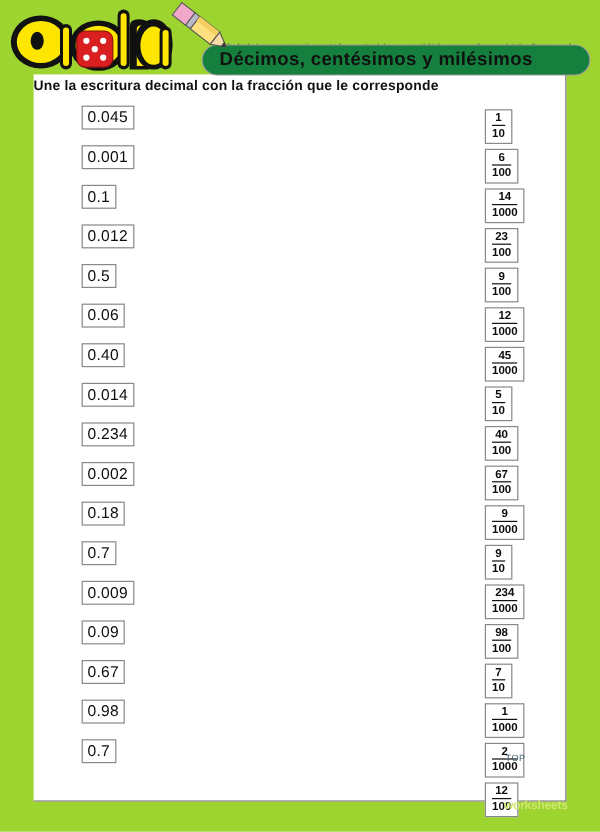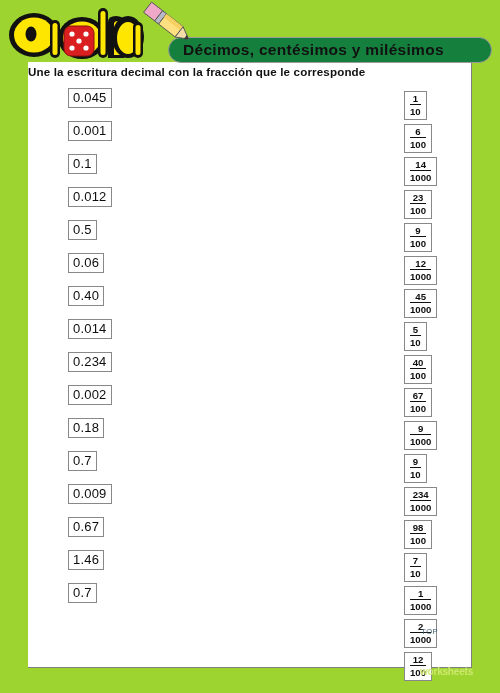--- a/index.html
+++ b/index.html
@@ -253,22 +253,23 @@
         <div class="dec-row"><div class="dec-box">0.012</div></div>
         <div class="dec-row"><div class="dec-box">0.5</div></div>
         <div class="dec-row"><div class="dec-box">0.06</div></div>
         <div class="dec-row"><div class="dec-box">0.40</div></div>
         <div class="dec-row"><div class="dec-box">0.014</div></div>
         <div class="dec-row"><div class="dec-box">0.234</div></div>
         <div class="dec-row"><div class="dec-box">0.002</div></div>
         <div class="dec-row"><div class="dec-box">0.18</div></div>
         <div class="dec-row"><div class="dec-box">0.7</div></div>
         <div class="dec-row"><div class="dec-box">0.009</div></div>
+        <div class="dec-row"><div class="dec-box">0.09</div></div>
         <div class="dec-row"><div class="dec-box">0.67</div></div>
-        <div class="dec-row"><div class="dec-box">1.46</div></div>
+        <div class="dec-row"><div class="dec-box">0.98</div></div>
         <div class="dec-row"><div class="dec-box">0.7</div></div>
       </div>
     <div id="col-fractions">
         <div class="frac-row"><div class="frac-box"><span class="frac-num">1</span><span class="frac-den">10</span></div></div>
         <div class="frac-row"><div class="frac-box"><span class="frac-num">6</span><span class="frac-den">100</span></div></div>
         <div class="frac-row"><div class="frac-box"><span class="frac-num">14</span><span class="frac-den">1000</span></div></div>
         <div class="frac-row"><div class="frac-box"><span class="frac-num">23</span><span class="frac-den">100</span></div></div>
         <div class="frac-row"><div class="frac-box"><span class="frac-num">9</span><span class="frac-den">100</span></div></div>
         <div class="frac-row"><div class="frac-box"><span class="frac-num">12</span><span class="frac-den">1000</span></div></div>
         <div class="frac-row"><div class="frac-box"><span class="frac-num">45</span><span class="frac-den">1000</span></div></div>

